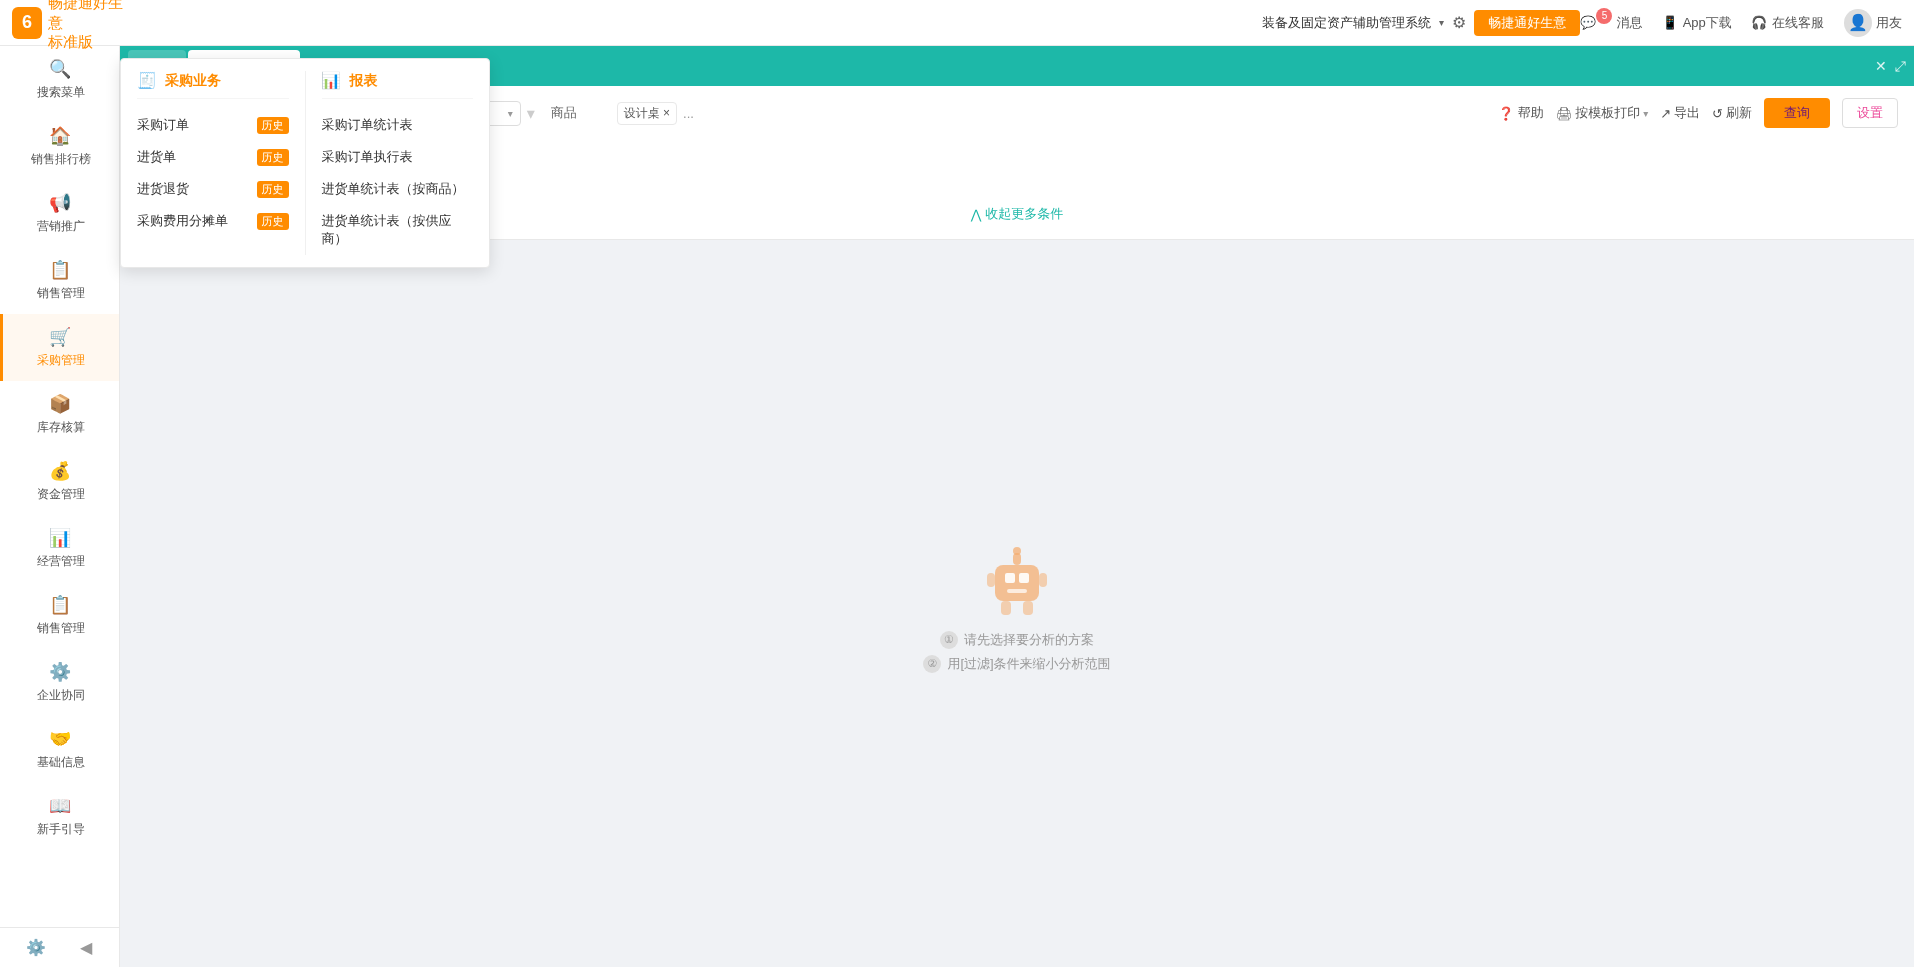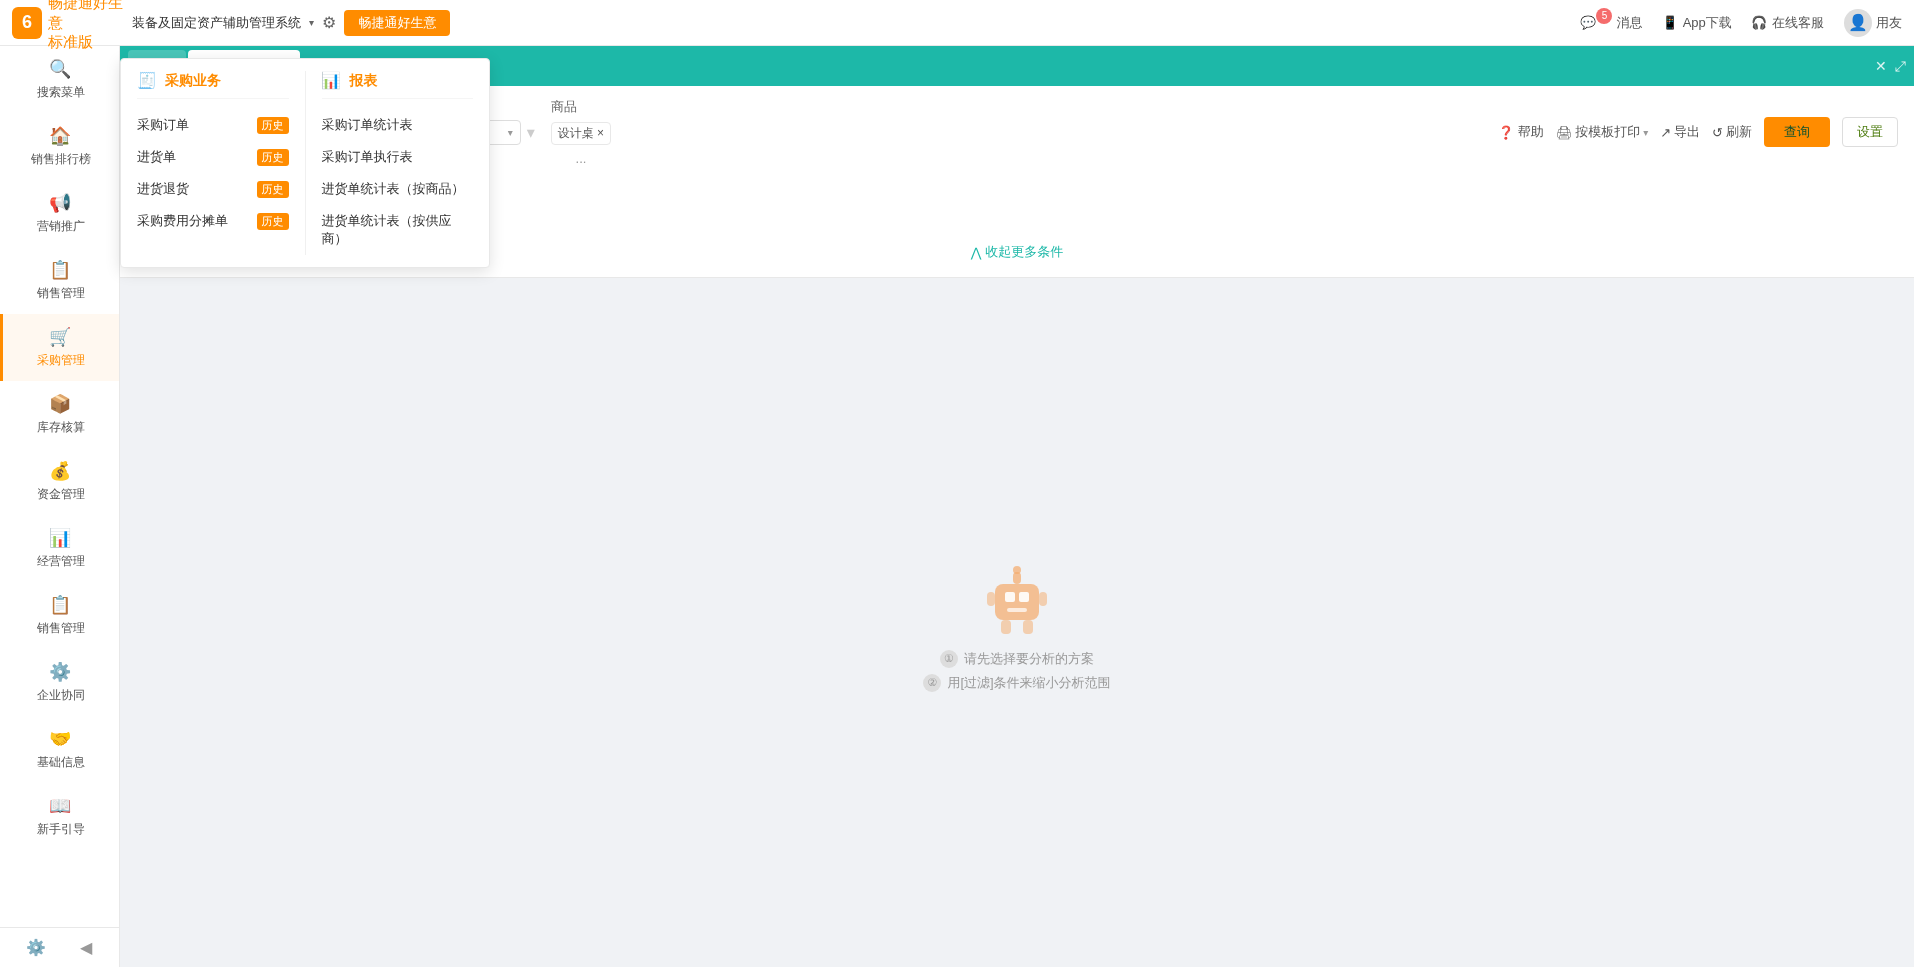--- a/index.html
+++ b/index.html
@@ -29,20 +29,21 @@
       border-radius: 6px;
       display: flex; align-items: center; justify-content: center;
       color: #fff; font-size: 18px; font-weight: bold;
     }
     .logo-text { font-size: 15px; color: #ff8c00; line-height: 1.3; }
     .topbar-center {
       flex: 1;
       display: flex;
       align-items: center;
       gap: 8px;
+      justify-content: flex-end;
     }
     .system-title {
       font-size: 13px;
       color: #333;
       cursor: pointer;
     }
     .dropdown-arrow {
       color: #666;
       font-size: 10px;
       cursor: pointer;
@@ -229,30 +230,30 @@
       padding: 2px 6px;
       display: flex;
       align-items: center;
       gap: 4px;
       font-size: 12px;
       color: #555;
     }
     .more-link { color: #1db8a8; cursor: pointer; font-size: 13px; }
     .btn-query {
       background: #ff8c00;
-      color: #14532d;
+      color: #701a75;
       border: none;
       padding: 6px 20px;
       border-radius: 4px;
       cursor: pointer;
       font-size: 13px;
     }
     .btn-set {
       background: #fff;
-      color: #4d7c0f;
+      color: #ec4899;
       border: 1px solid #ddd;
       padding: 5px 14px;
       border-radius: 4px;
       cursor: pointer;
       font-size: 13px;
     }
     .toolbar-right {
       display: flex;
       align-items: center;
       gap: 12px;
@@ -487,21 +488,21 @@
         <div style="display:flex;align-items:center;gap:6px;">
           <span class="filter-label">单据状态</span>
           <div class="select-wrap">
             <select class="filter-select" style="min-width:120px;">
               <option></option>
             </select>
           </div>
           <span style="color:#ccc;font-size:16px;">▾</span>
         </div>
 
-        <div style="display:flex;align-items:center;gap:6px;flex-direction:column;">
+        <div style="display:flex;align-items:center;gap:6px;">
           <span class="filter-label">商品</span>
           <div class="tag-close">
             <span>设计桌 ×</span>
           </div>
           <span style="color:#999;cursor:pointer;">...</span>
         </div>
       </div>
       <div class="toolbar-right">
         <span class="toolbar-action">
           <span>❓</span>

